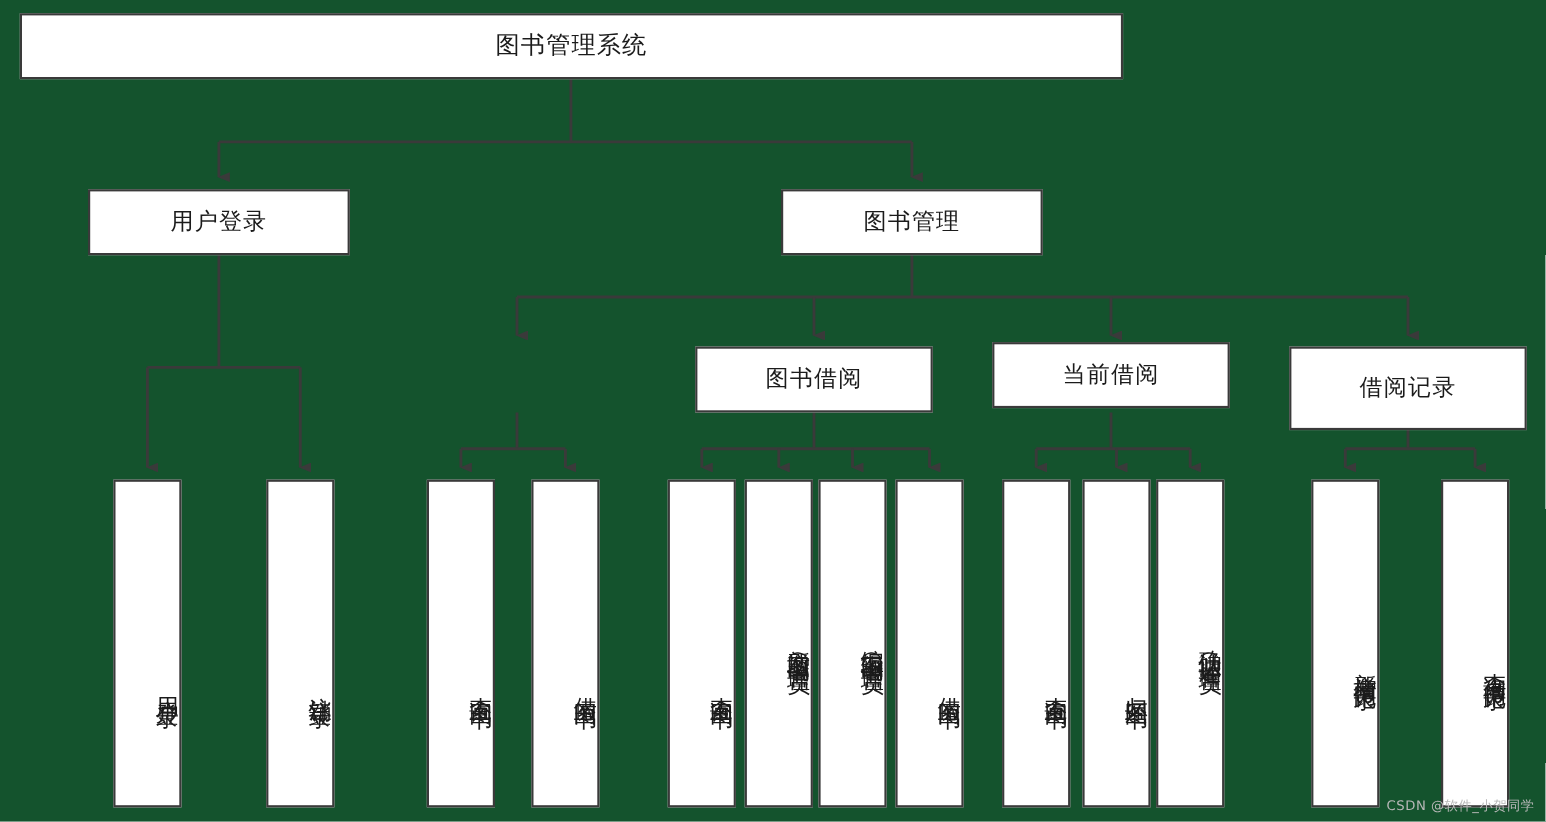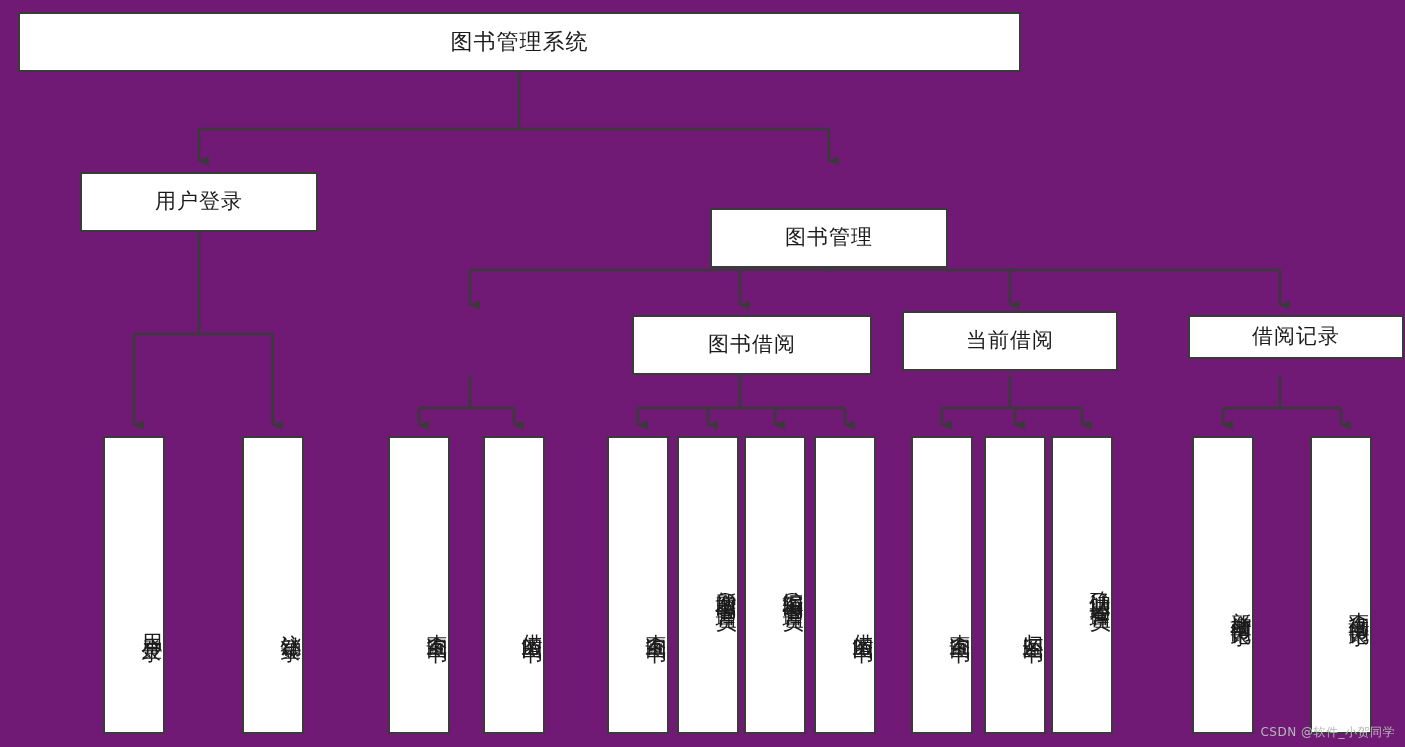--- a/index.html
+++ b/index.html
@@ -7,21 +7,21 @@
     padding: 0;
     background: #ffffff;
   }
   body {
     font-family: "DejaVu Sans", "Liberation Sans", sans-serif;
   }
   #canvas {
     position: relative;
     width: 1405px;
     height: 747px;
-    background: #701a75;
+    background: #14532d;
     overflow: hidden;
   }
   #wires {
     position: absolute;
     left: 0;
     top: 0;
     width: 1405px;
     height: 747px;
   }
   .node {
@@ -119,25 +119,25 @@
       <path d="M1280,375 L1280,408"></path>
       <path d="M1223,408 L1341,408"></path>
       <path d="M1223,408 L1223,425" marker-end="url(#arrow)"></path>
       <path d="M1341,408 L1341,425" marker-end="url(#arrow)"></path>
     </g>
   </svg>
 
   <div class="node node-h node-root" style="left:18px; top:12px; width:1003px; height:60px;">图书管理系统</div>
 
   <div class="node node-h" style="left:80px; top:172px; width:238px; height:60px;">用户登录</div>
-  <div class="node node-h" style="left:710px; top:172px; width:238px; height:60px;margin-top:36px;">图书管理</div>
+  <div class="node node-h" style="left:710px; top:172px; width:238px; height:60px;">图书管理</div>
 
-  <div class="node node-h" style="left:632px; top:315px; width:240px; height:60px;font-family:Liberation Serif, serif;">图书借阅</div>
+  <div class="node node-h" style="left:632px; top:315px; width:216px; height:60px;font-family:Liberation Serif, serif;">图书借阅</div>
   <div class="node node-h" style="left:902px; top:311px; width:216px; height:60px;">当前借阅</div>
-  <div class="node node-h" style="left:1172px; top:315px; width:216px; height:44px;margin-left:16px;">借阅记录</div>
+  <div class="node node-h" style="left:1172px; top:315px; width:216px; height:76px;">借阅记录</div>
 
   <div class="node node-v" style="left:103px; top:436px; width:62px; height:298px; padding-top:76px;">用户登录</div>
   <div class="node node-v" style="left:242px; top:436px; width:62px; height:298px; padding-top:76px;">注销登录</div>
 
   <div class="node node-v" style="left:388px; top:436px; width:62px; height:298px; padding-top:76px;">查询图书</div>
   <div class="node node-v" style="left:483px; top:436px; width:62px; height:298px; padding-top:76px;">借阅图书</div>
 
   <div class="node node-v" style="left:607px; top:436px; width:62px; height:298px; padding-top:76px;">查询图书</div>
   <div class="node node-v tall" style="left:677px; top:436px; width:62px; height:298px;">新增图书（管理员）</div>
   <div class="node node-v tall" style="left:744px; top:436px; width:62px; height:298px;">编辑图书（管理员）</div>

